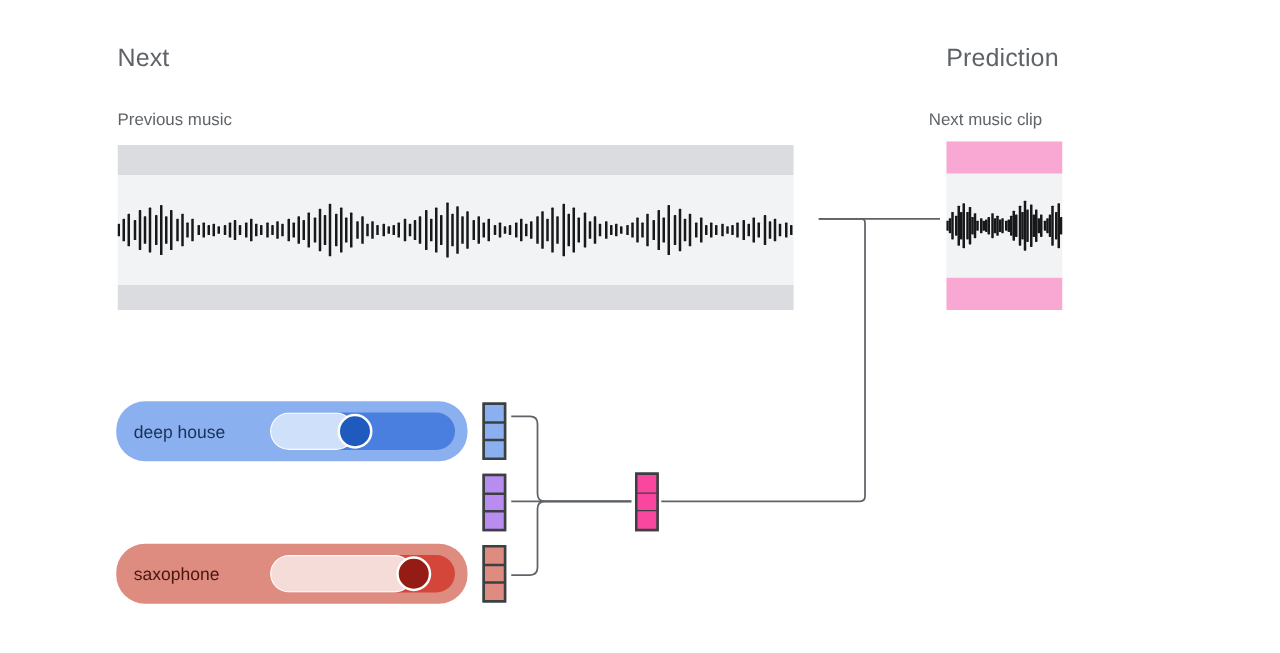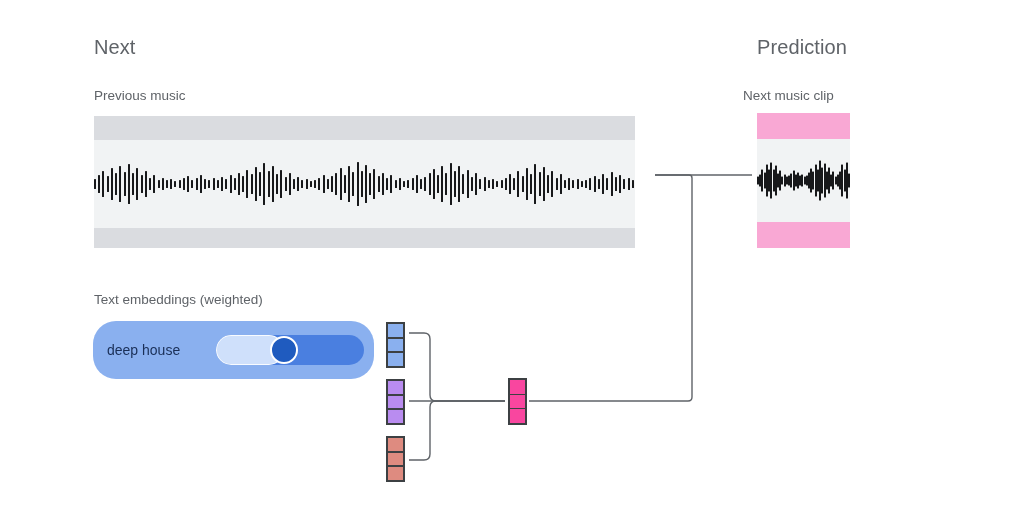--- a/index.html
+++ b/index.html
@@ -52,21 +52,21 @@
     display:block;
     width:2px;
     background:#17181a;
     border-radius:0.5px;
     flex:0 0 auto;
   }
 
   
   .pill {
     position:absolute;
-    height:58px;
+    height:48px;
     border-radius:23px;
     display:flex;
     align-items:center;
     padding:0 14px;
   }
   .pill-label {
     font-size:14px;
     white-space:nowrap;
     flex:0 0 auto;
   }
@@ -124,21 +124,20 @@
 <div class="stage">
 
   <div class="section-title" style="left:94px; top:36px;">Next</div>
 
   <div class="section-title" style="left:757px; top:36px;">Prediction</div>
 
   <div class="sub-label" style="left:94px; top:88px;">Previous music</div>
 
   <div class="sub-label" style="left:743px; top:88px;">Next music clip</div>
 
-  <div class="sub-label" style="left:94px; top:292px;">Text embeddings (weighted)</div>
 
   <div class="audio-box" id="prev-box" style="left:94px; top:116px; width:541px; height:132px;">
     <div class="band" id="prev-band-top" style="height: 24px; background: rgb(218, 220, 224);"></div>
     <div class="mid" id="prev-mid" style="background: rgb(241, 243, 244);">
       <div class="wave" id="prev-wave">
           <i style="height: 9.93548px; background: rgb(23, 24, 26);"></i>
           <i style="height: 18.4516px; background: rgb(23, 24, 26);"></i>
           <i style="height: 26.9677px; background: rgb(23, 24, 26);"></i>
           <i style="height: 15.6129px; background: rgb(23, 24, 26);"></i>
           <i style="height: 31.2258px; background: rgb(23, 24, 26);"></i>
@@ -333,20 +332,27 @@
       <span style="background: rgb(138, 176, 239);"></span>
       <span style="background: rgb(138, 176, 239);"></span>
     </div>
 
   <div class="vec" id="vec-1" style="left:386px; top:379px; width:19px; height:46px;">
       <span style="background: rgb(185, 140, 240);"></span>
       <span style="background: rgb(185, 140, 240);"></span>
       <span style="background: rgb(185, 140, 240);"></span>
     </div>
 
+  <div class="pill" id="pill-2" style="left: 93px; top: 435px; width: 281px; background: rgb(222, 139, 128);">
+    <span class="pill-label" id="pill-label-2" style="color: rgb(74, 20, 16);">saxophone</span>
+    <span class="track" id="track-2" style="background: rgb(212, 70, 58);">
+      <span class="track-fill" id="fill-2" style="background: rgb(246, 220, 216); width: 78%;"></span>
+      <span class="knob" id="knob-2" style="background: rgb(149, 28, 20); left: 78%;"></span>
+    </span>
+  </div>
   <div class="vec" id="vec-2" style="left:386px; top:436px; width:19px; height:46px;">
       <span style="background: rgb(222, 139, 128);"></span>
       <span style="background: rgb(222, 139, 128);"></span>
       <span style="background: rgb(222, 139, 128);"></span>
     </div>
 
   <svg class="links" viewBox="0 0 1024 522">
 
     <path d="M 655 175 L 752 175"></path>
     <path d="M 655 175 L 689 175 Q 692 175 692 178 L 692 397 Q 692 401 688 401 L 529 401"></path>

